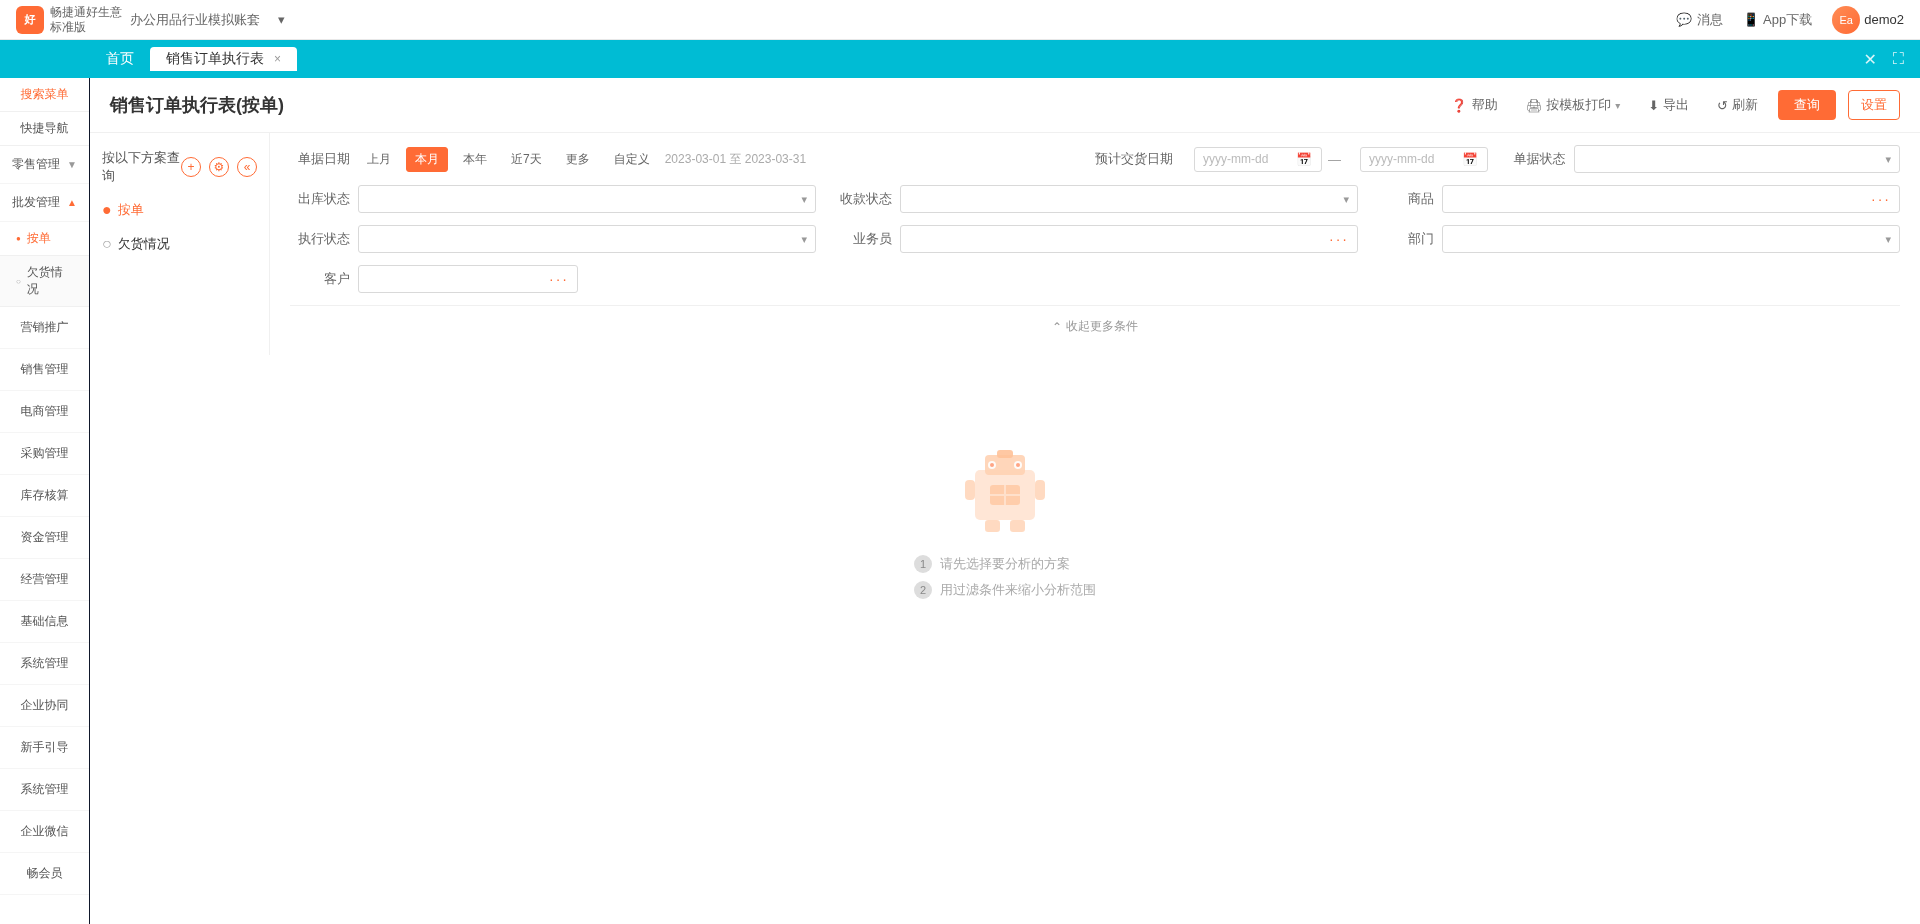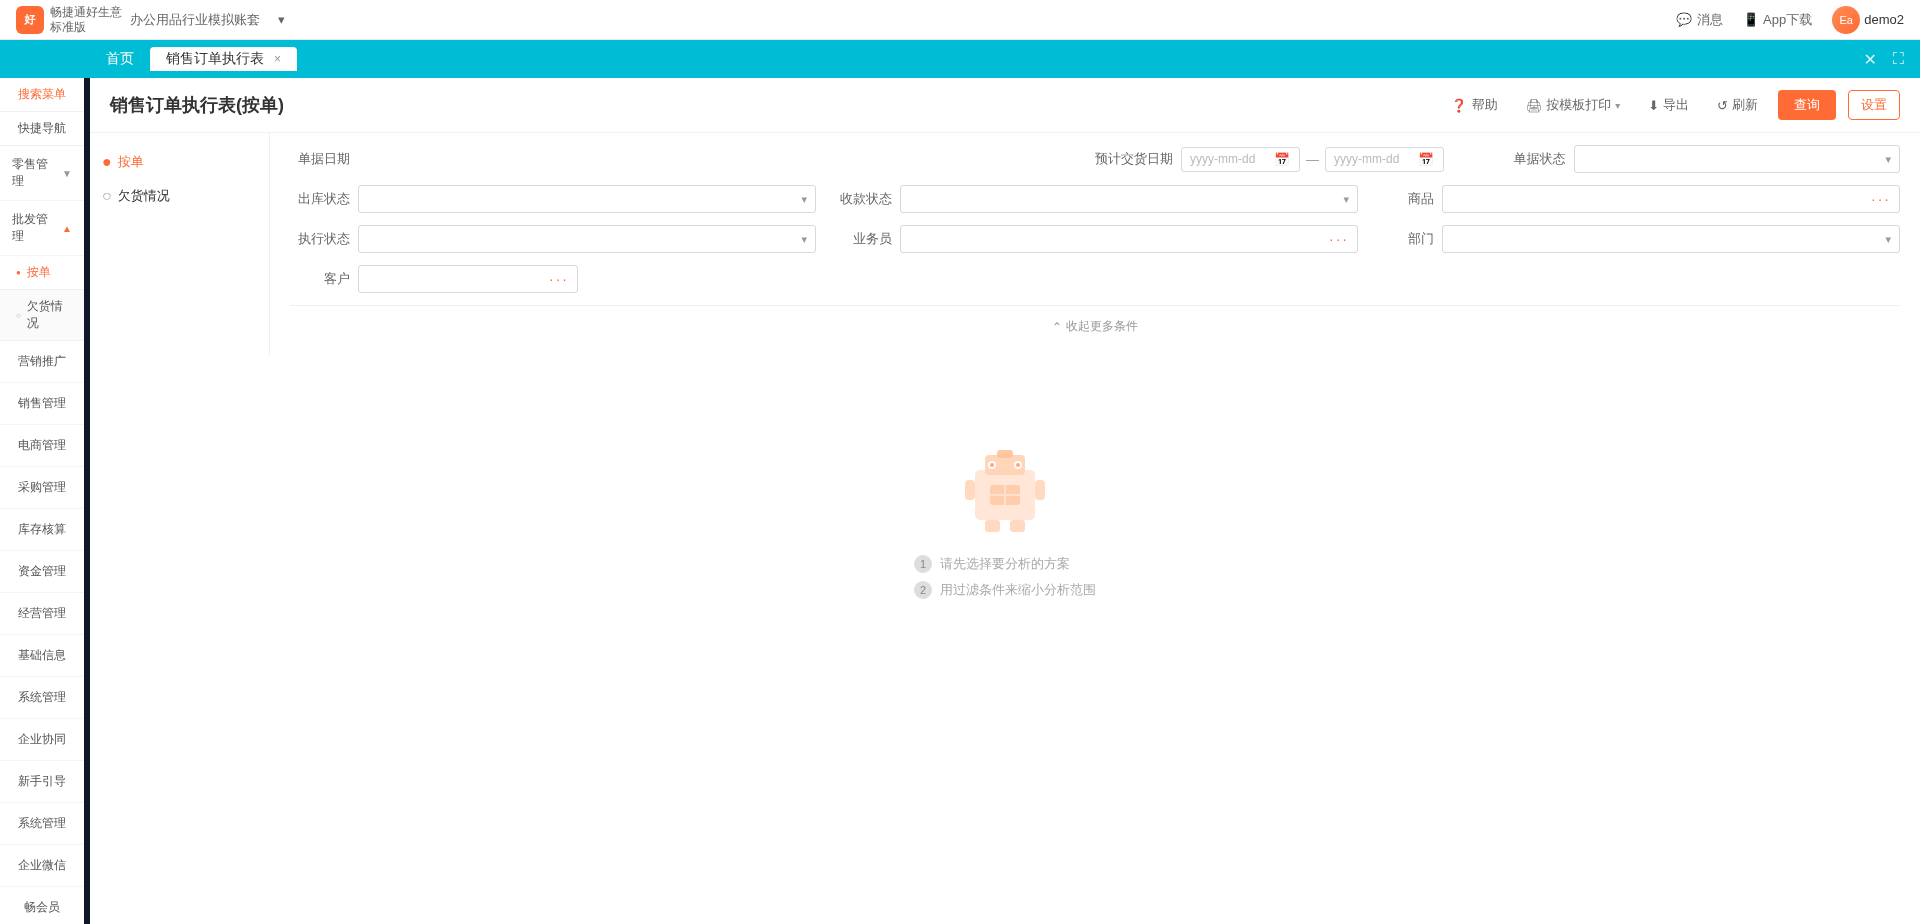--- a/index.html
+++ b/index.html
@@ -135,21 +135,21 @@
     .main-layout {
       display: flex;
       margin-top: 78px;
       height: calc(100vh - 78px);
     }
 
     
     .sidebar {
       width: 90px;
       background: #fff;
-      border-right: 6px solid #0f172a;
+      border-right: 1px solid #0f172a;
       overflow-y: auto;
       flex-shrink: 0;
       display: flex;
       flex-direction: column;
     }
     .sidebar-search {
       padding: 8px;
       border-bottom: 1px solid #f0f0f0;
       text-align: center;
       font-size: 12px;
@@ -344,23 +344,24 @@
       display: flex;
       align-items: center;
       gap: 6px;
     }
     .date-input {
       border: 1px solid #d9d9d9;
       border-radius: 3px;
       padding: 4px 8px;
       font-size: 12px;
       color: #999;
-      width: 119px;
+      width: 128px;
       display: flex;
       justify-content: space-between;
+      margin-left: 13px;
     }
     .date-input-calendar {
       color: #ff6b35;
       font-size: 13px;
     }
     .date-separator { color: #999; }
 
     .select-input {
       border: 1px solid #d9d9d9;
       border-radius: 3px;
@@ -596,36 +597,69 @@
           </div>
           <div class="page-action-btn secondary">
             <span>设置</span>
           </div>
         </div>
       </div>
 
       <div class="filter-panel">
 
         <div class="filter-scheme-sidebar">
+          <div class="filter-scheme-title">
+            <span>按以下方案查询</span>
+            <div class="filter-scheme-actions">
+              <div class="scheme-icon-btn">+</div>
+              <div class="scheme-icon-btn">⚙</div>
+              <div class="scheme-icon-btn">«</div>
+            </div>
+          </div>
           <div class="filter-scheme-item active">
             <span style="color:#ff6b35;font-size:16px;">●</span>
             <span>按单</span>
           </div>
           <div class="filter-scheme-item">
             <span style="color:#aaa;font-size:16px;">○</span>
             <span>欠货情况</span>
           </div>
         </div>
 
         <div class="filter-content">
 
           <div class="filter-row">
 
             <div class="filter-group" style="min-width:500px;flex:2;">
               <span class="filter-label">单据日期</span>
+              <div class="date-shortcuts">
+                <div class="date-btn">
+                  <span>上月</span>
+                </div>
+                <div class="date-btn active">
+                  <span>本月</span>
+                </div>
+                <div class="date-btn">
+                  <span>本年</span>
+                </div>
+                <div class="date-btn">
+                  <span>近7天</span>
+                </div>
+                <div class="date-btn">
+                  <span>更多</span>
+                </div>
+                <div class="date-btn">
+                  <span>自定义</span>
+                </div>
+                <span style="font-size:12px;color:#aaa;">
+                  <span>2023-03-01</span>
+                  至
+                  <span>2023-03-31</span>
+                </span>
+              </div>
             </div>
 
             <div class="filter-group">
               <span class="filter-label">预计交货日期</span>
               <div class="date-range-input">
                 <div class="date-input">
                   <span style="color:#bbb;font-size:12px;">yyyy-mm-dd</span>
                   <span class="date-input-calendar">📅</span>
                 </div>
                 <span class="date-separator">—</span>

